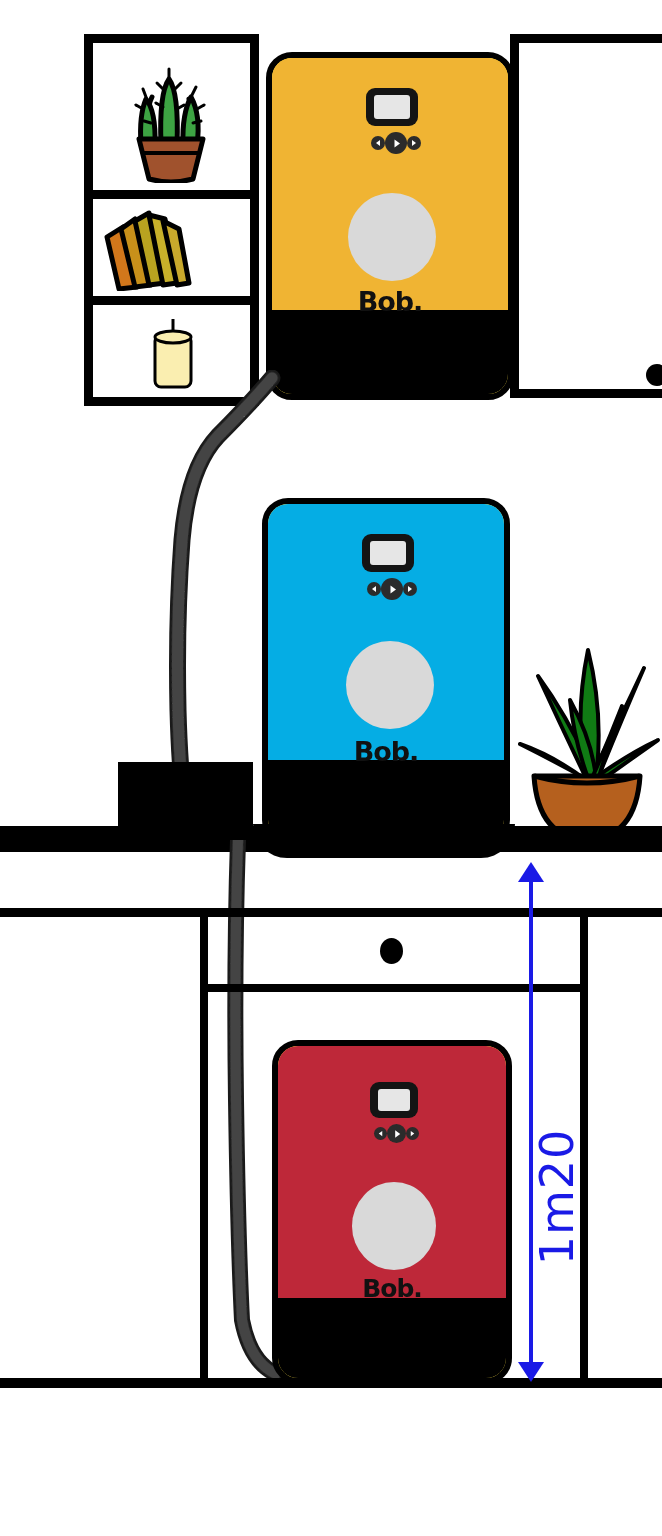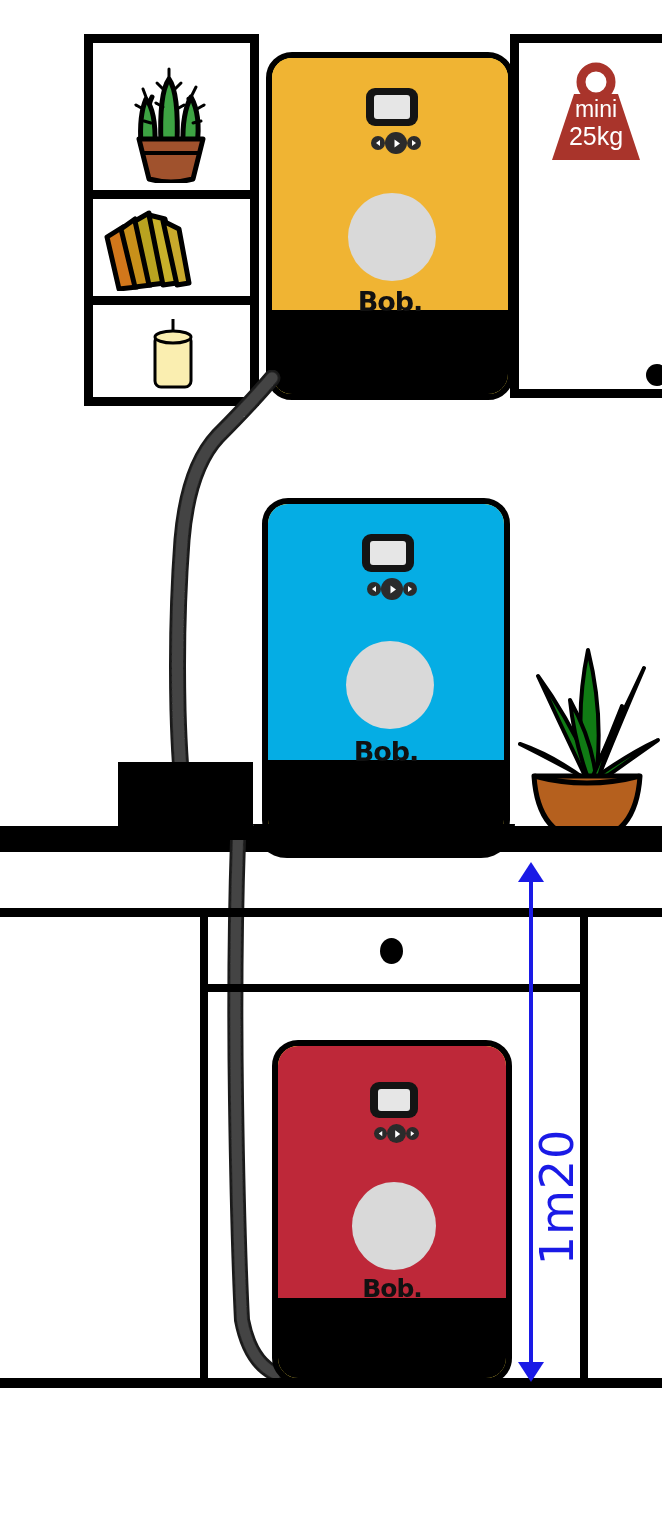--- a/index.html
+++ b/index.html
@@ -125,28 +125,20 @@
     </div>
     <div class="m-btn" style="left:135px;top:78px;width:14px;height:14px;">
       <svg width="8" height="8" viewBox="0 0 8 8">
           <path d="M2 1 L6 4 L2 7 Z" fill="#fff"></path>
         </svg>
     </div>
     <div class="m-door" style="left:76px;top:135px;width:88px;height:88px;"></div>
     <div class="m-logo" style="top:228px;font-size:27px;">Bob.</div>
   </div>
 
-  <div class="weight" style="left:542px;top:60px;width:108px;height:108px;">
-    <svg viewBox="0 0 108 108" width="108" height="108">
-      <circle cx="54" cy="22" r="15" fill="none" stroke="#A9342B" stroke-width="9"></circle>
-      <path d="M32 34 L76 34 L98 100 L10 100 Z" fill="#A9342B"></path>
-    </svg>
-    <div class="weight-text" style="top:38px;font-size:23px;">mini</div>
-    <div class="weight-text" style="top:64px;font-size:25px;">25kg</div>
-  </div>
 
   <div class="abs hose" style="left:140px;top:370px;width:180px;height:480px;">
     <svg width="180" height="480" viewBox="0 0 180 480">
       <path id="hoseA" d="M132 8 Q110 34 78 66 Q48 98 42 170 Q36 250 38 340 Q40 420 50 472" fill="none" stroke="#1a1a1a" stroke-width="17" stroke-linecap="round"></path>
       <path d="M132 8 Q110 34 78 66 Q48 98 42 170 Q36 250 38 340 Q40 420 50 472" fill="none" stroke="#d5d5d5" stroke-width="11" stroke-linecap="round"></path>
       <path d="M132 8 Q110 34 78 66 Q48 98 42 170 Q36 250 38 340 Q40 420 50 472" fill="none" stroke="#2a2a2a" stroke-width="13" stroke-linecap="round" stroke-dasharray="2 5" opacity="0.85"></path>
     </svg>
   </div>
 
   <div class="machine" style="left:262px;top:498px;width:248px;height:348px;">

